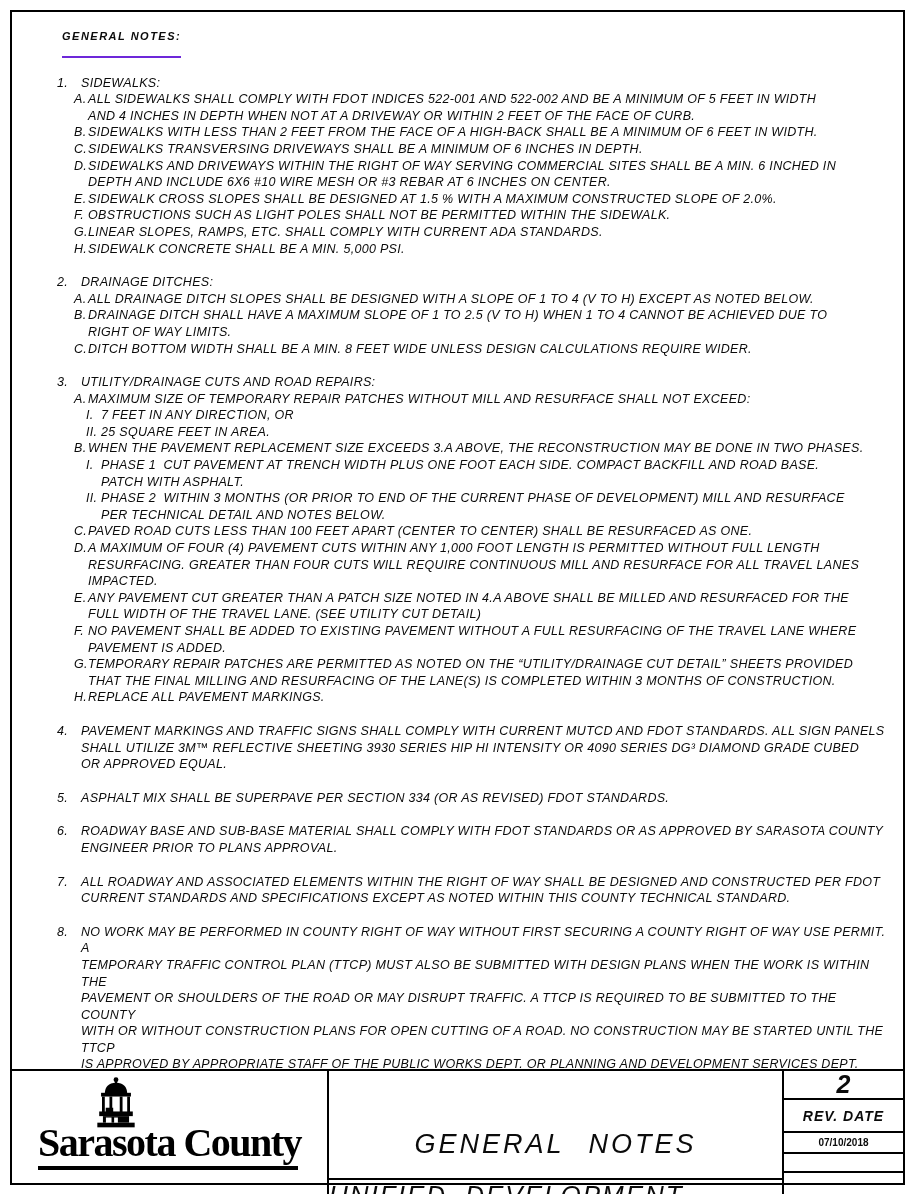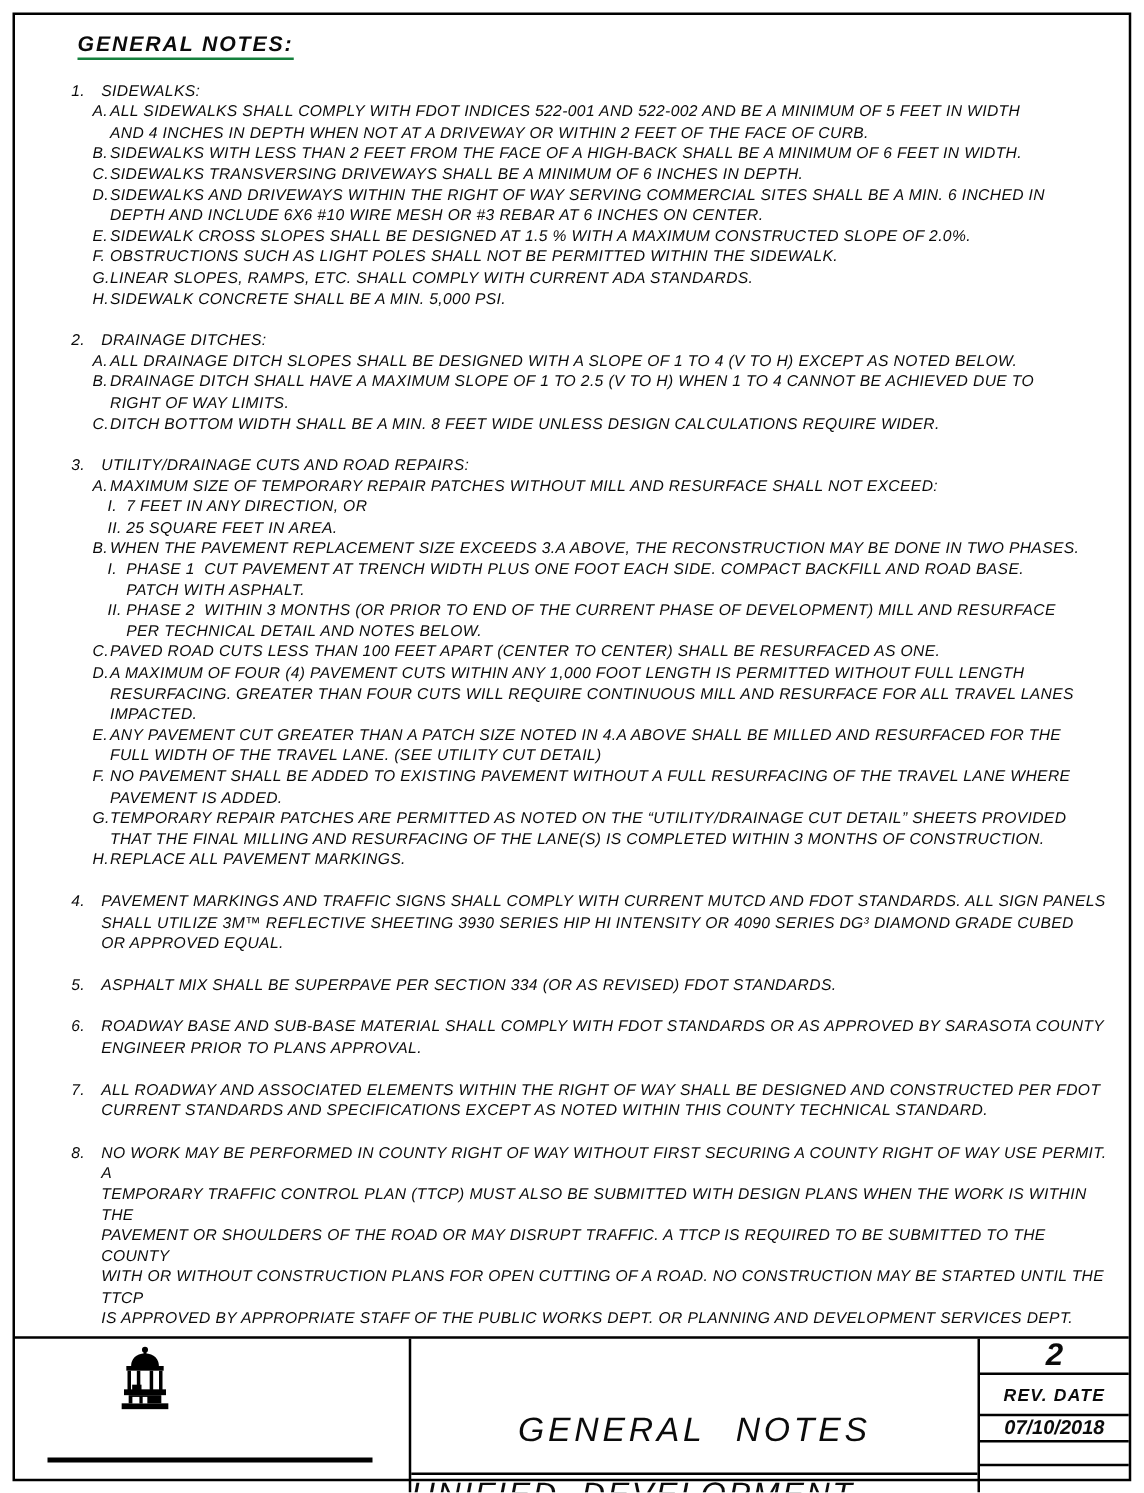--- a/index.html
+++ b/index.html
@@ -15,23 +15,23 @@
   }
   
   .notes-area {
     flex:1 1 auto; overflow:hidden;
     padding:16px 12px 0 45px;
     font-style:italic; font-size:12.5px; line-height:16.6px;
     letter-spacing:0.3px;
   }
   .doc-heading {
     display:inline-block; margin:0 0 0 5px;
-    font-size:17px; font-weight:bold; font-style:italic;
+    font-size:11px; font-weight:bold; font-style:italic;
     letter-spacing:1.5px;
-    border-bottom:2px solid #15803d; padding-bottom:1px;
+    border-bottom:2px solid #6d28d9; padding-bottom:11px;
   }
   .note { margin-top:17px; }
   .nrow, .irow, .srow, .para { display:flex; }
   .num   { flex:none; width:24px; }
   .ntitle{ flex:1; white-space:pre-wrap; }
   .ntext { flex:1; white-space:pre-wrap; }
   .irow  { margin-left:17px; }
   .ilabel{ flex:none; width:14px; }
   .itext { flex:1; white-space:pre-wrap; }
   .srow  { margin-left:29px; }
@@ -70,21 +70,21 @@
     font-style:italic; font-weight:bold; font-size:25px;
   }
   .tb-rev {
     flex:none; height:33px; border-bottom:2px solid #000; box-sizing:border-box;
     display:flex; align-items:center; justify-content:center;
     font-style:italic; font-weight:bold; font-size:14px; letter-spacing:1px;
   }
   .tb-date {
     flex:none; height:21px; border-bottom:2px solid #000; box-sizing:border-box;
     display:flex; align-items:center; justify-content:center;
-    font-style:italic; font-weight:bold; font-size:16px;
+    font-weight:bold; font-size:10px;
   }
   .tb-empty1 { flex:none; height:19px; border-bottom:2px solid #000; box-sizing:border-box; }
   .tb-empty2 { flex:1; }
 </style>
 </head>
 <body>
 
 <div class="page">
   <div class="sheet">
 
@@ -266,20 +266,21 @@
             <rect x="19" y="34" width="8" height="5"></rect>
             <rect x="12" y="38" width="36" height="5"></rect>
             <rect x="16" y="43" width="28" height="7"></rect>
             <rect x="10" y="50" width="40" height="5"></rect>
           </g>
           <g fill="#fff">
             <rect x="19.2" y="44.5" width="6" height="5.5"></rect>
             <rect x="28" y="44.5" width="4" height="5.5"></rect>
           </g>
         </svg>
+        <div class="wordmark">Sarasota County</div>
         <div class="logo-underline"></div>
       </div>
 
       <div class="tb-mid">
         <div class="tb-mid-top">GENERAL NOTES</div>
         <div class="tb-mid-bot">UNIFIED DEVELOPMENT CODE</div>
       </div>
 
       <div class="tb-right">
         <div class="tb-num">2</div>

